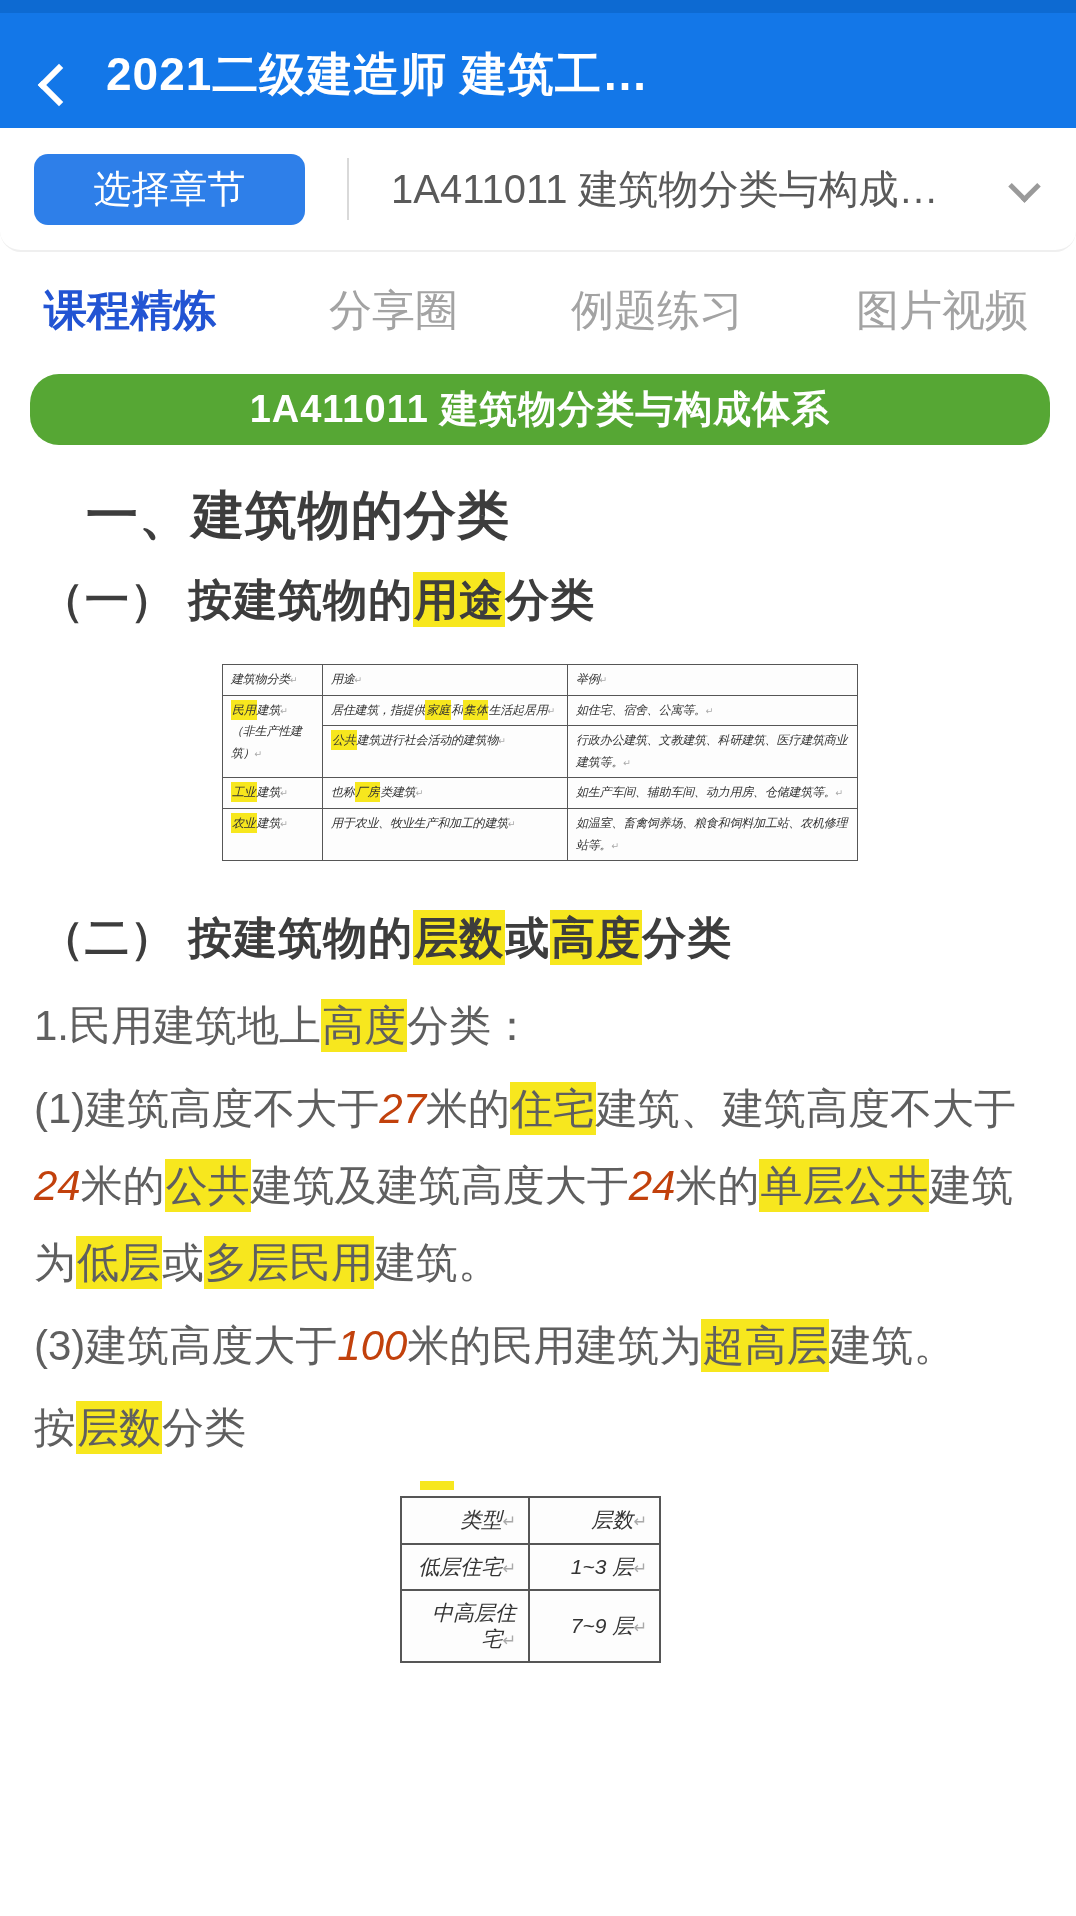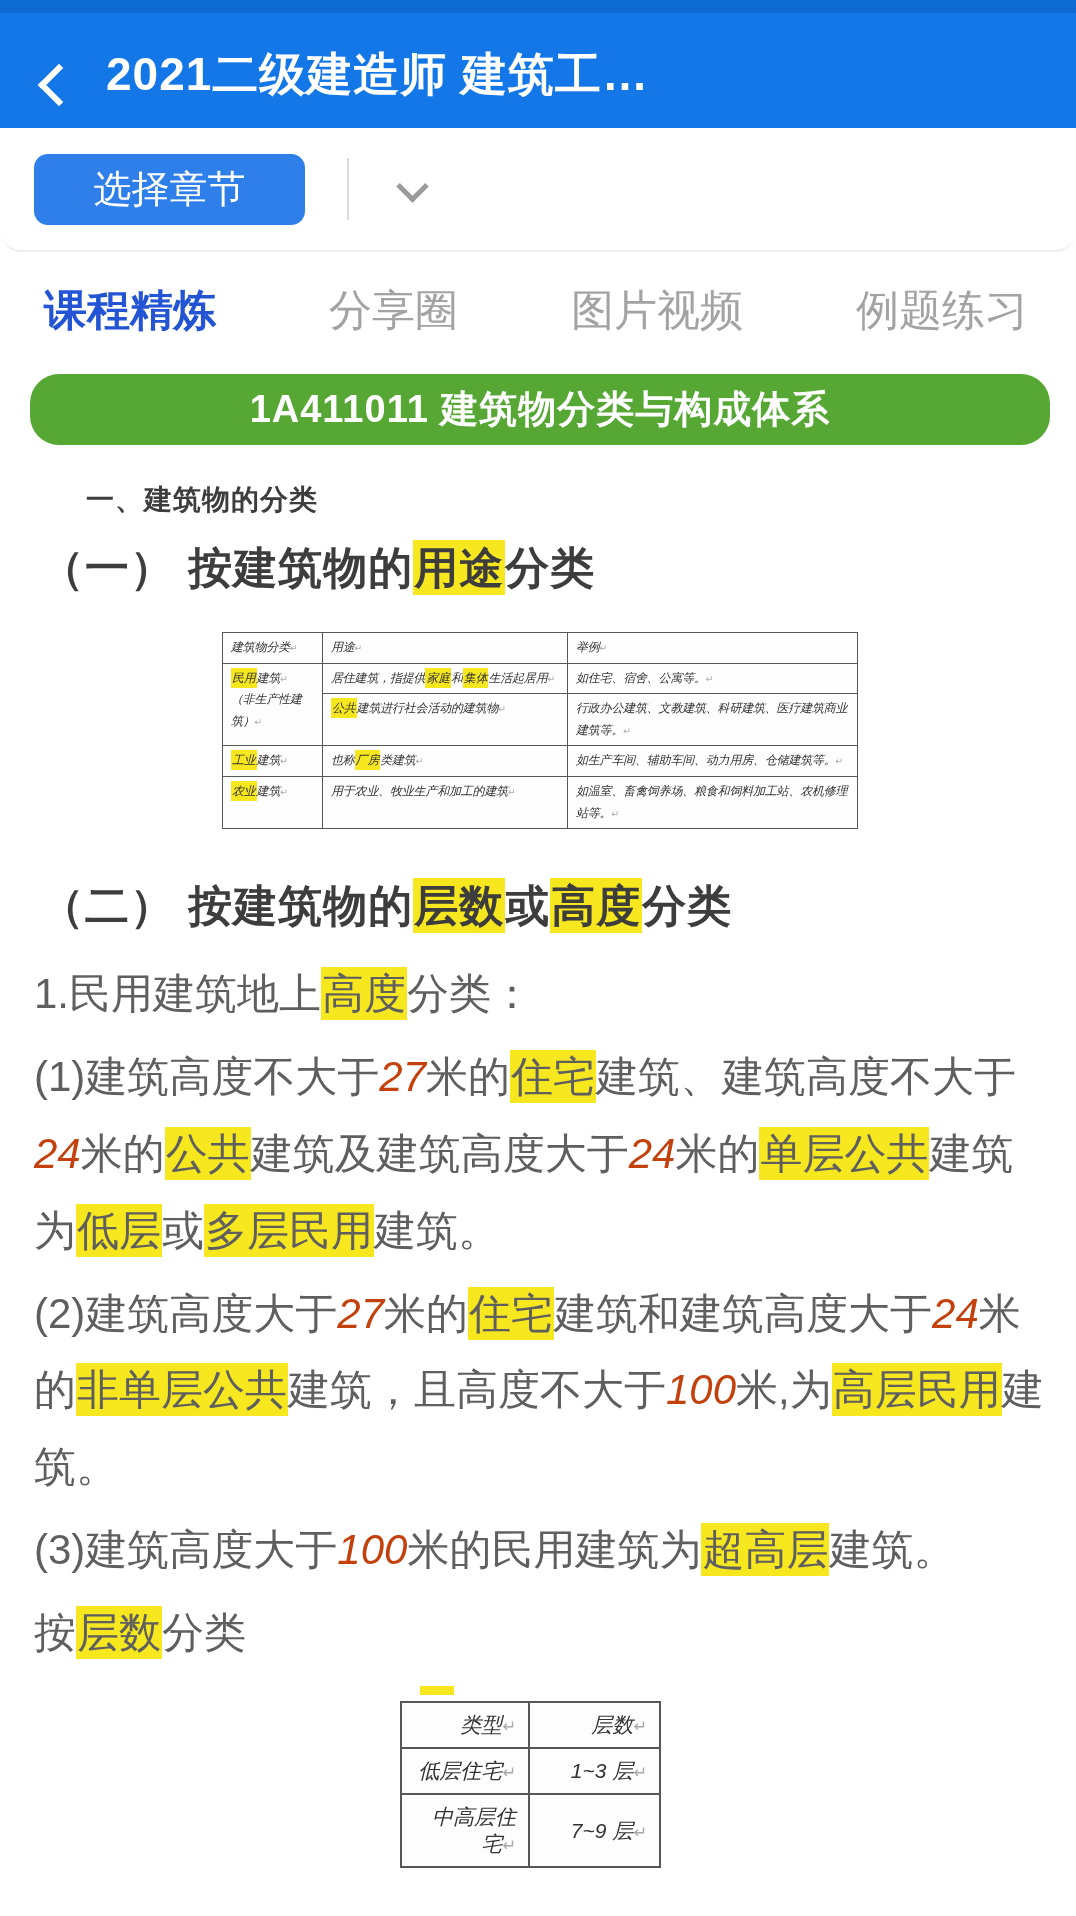--- a/index.html
+++ b/index.html
@@ -39,21 +39,21 @@
   .tab.active .tab-label{ color:#2254d3; font-weight:700; }
   .tab-underline{ width:58px; height:13px; border-radius:7px; background:#2254d3; margin:16px auto 0 auto; }
   .tab .ph{ height:13px; margin-top:16px; }
   
   .section-banner{
     margin:34px 26px 0 30px; height:71px; background:#56a734;
     color:#fff; font-size:38px; font-weight:700; letter-spacing:1px;
     display:flex; align-items:center; justify-content:center;border-radius:29px;
   }
   
-  .h1{ margin:36px 0 0 86px; font-size:28px; font-weight:700; color:#3d3d3d; letter-spacing:1px; }
+  .h1{ margin:36px 0 0 86px; font-size:52px; font-weight:700; color:#3d3d3d; letter-spacing:1px; }
   .h2{ margin:20px 0 0 40px; font-size:44px; font-weight:700; color:#3d3d3d; letter-spacing:1px; }
   .body-p{ margin:6px 28px 0 34px; font-size:42px; color:#5f5f5f; line-height:1.83; }
   .body-p.first{ margin-top:20px; }
   .hl{ background:#f7e71e; padding:3px 1px; }
   .num{ color:#c2410c;font-style:italic; }
   
   table{ border-collapse:collapse; background:#fdfdfd;font-style:italic; }
   .usage-table{ margin:34px 0 0 222px; font-size:12px; color:#333; }
   .usage-table td,.usage-table th{
     border:1px solid #565656; padding:4px 8px; font-weight:normal;
@@ -78,38 +78,39 @@
   <header class="app-bar">
     <button class="back-button">
       <span class="chev chev-left"></span>
     </button>
     <div class="app-title">2021二级建造师 建筑工…</div>
   </header>
 
   <div class="chapter-bar">
     <button class="select-chapter-button">选择章节</button>
     <div class="vdivider"></div>
+    <div class="chapter-title">1A411011 建筑物分类与构成…</div>
     <span class="chev-down-gray"></span>
   </div>
 
   <nav class="tabs">
     <button class="tab active">
       <span class="tab-label">课程精炼</span>
       <span class="tab-underline"></span>
     </button>
     <button class="tab">
       <span class="tab-label">分享圈</span>
       <span class="ph"></span>
     </button>
     <button class="tab">
-      <span class="tab-label">图片视频</span>
+      <span class="tab-label">例题练习</span>
       <span class="ph"></span>
     </button>
     <button class="tab">
-      <span class="tab-label">例题练习</span>
+      <span class="tab-label">图片视频</span>
       <span class="ph"></span>
     </button>
   </nav>
 
   <div class="section-banner">1A411011 建筑物分类与构成体系</div>
 
   <main>
     <div class="h1">一、建筑物的分类</div>
     <div class="h2"><span>（一） 按建筑物的</span><span class="hl">用途</span><span>分类</span></div>
 
@@ -144,21 +145,20 @@
             <td><span>用于农业、牧业生产和加工的建筑</span><span class="mark">↵</span></td>
             <td><span>如温室、畜禽饲养场、粮食和饲料加工站、农机修理站等。</span><span class="mark">↵</span></td>
           </tr>
         </tbody>
     </table>
 
     <div class="h2" style="margin-top:48px"><span>（二） 按建筑物的</span><span class="hl">层数</span><span>或</span><span class="hl">高度</span><span>分类</span></div>
 
     <p class="body-p first"><span>1.民用建筑地上</span><span class="hl">高度</span><span>分类：</span></p>
     <p class="body-p"><span>(1)建筑高度不大于</span><span class="num">27</span><span>米的</span><span class="hl">住宅</span><span>建筑、建筑高度不大于</span><span class="num">24</span><span>米的</span><span class="hl">公共</span><span>建筑及建筑高度大于</span><span class="num">24</span><span>米的</span><span class="hl">单层公共</span><span>建筑为</span><span class="hl">低层</span><span>或</span><span class="hl">多层民用</span><span>建筑。</span></p>
-    <p class="body-p"><span>(2)建筑高度大于</span><span class="num">27</span><span>米的</span><span class="hl">住宅</span><span>建筑和建筑高度大于</span><span class="num">24</span><span>米的</span><span class="hl">非单层公共</span><span>建筑，且高度不大于</span><span class="num">100</span><span>米,为</span><span class="hl">高层民用</span><span>建筑。</span></p>
     <p class="body-p"><span>(3)建筑高度大于</span><span class="num">100</span><span>米的民用建筑为</span><span class="hl">超高层</span><span>建筑。</span></p>
     <p class="body-p"><span>按</span><span class="hl">层数</span><span>分类</span></p>
 
     <div class="storey-wrap">
       <div class="yellow-dash"></div>
       <table class="storey-table">
         <colgroup>
             <col style="width:128px">
             <col style="width:131px">
           </colgroup>

